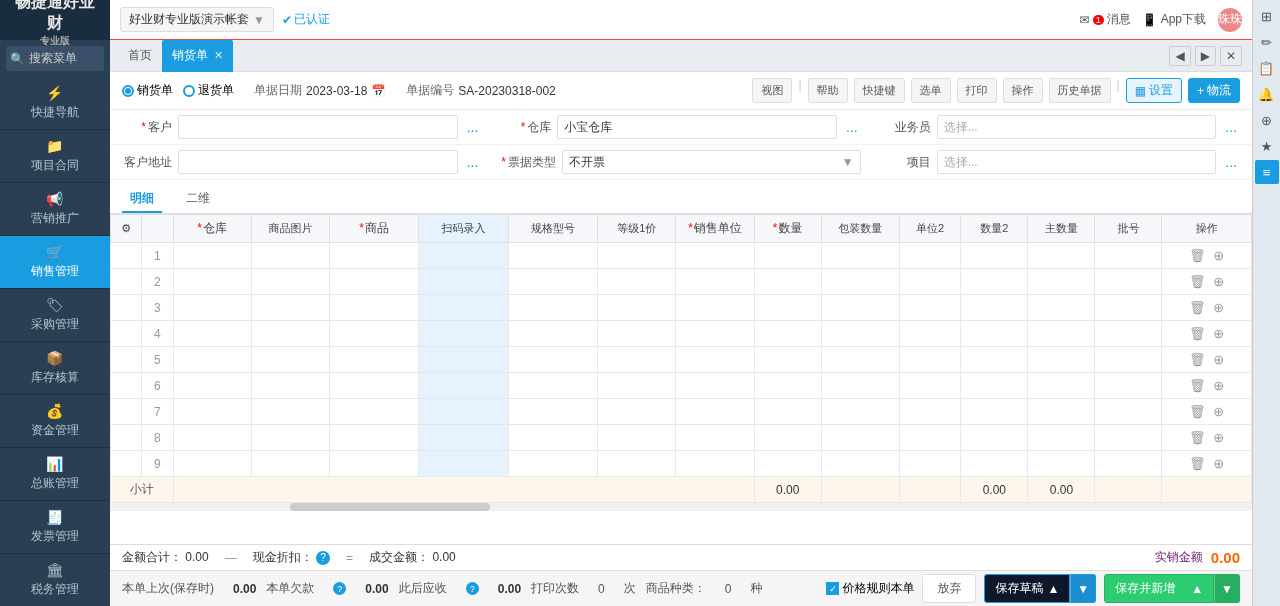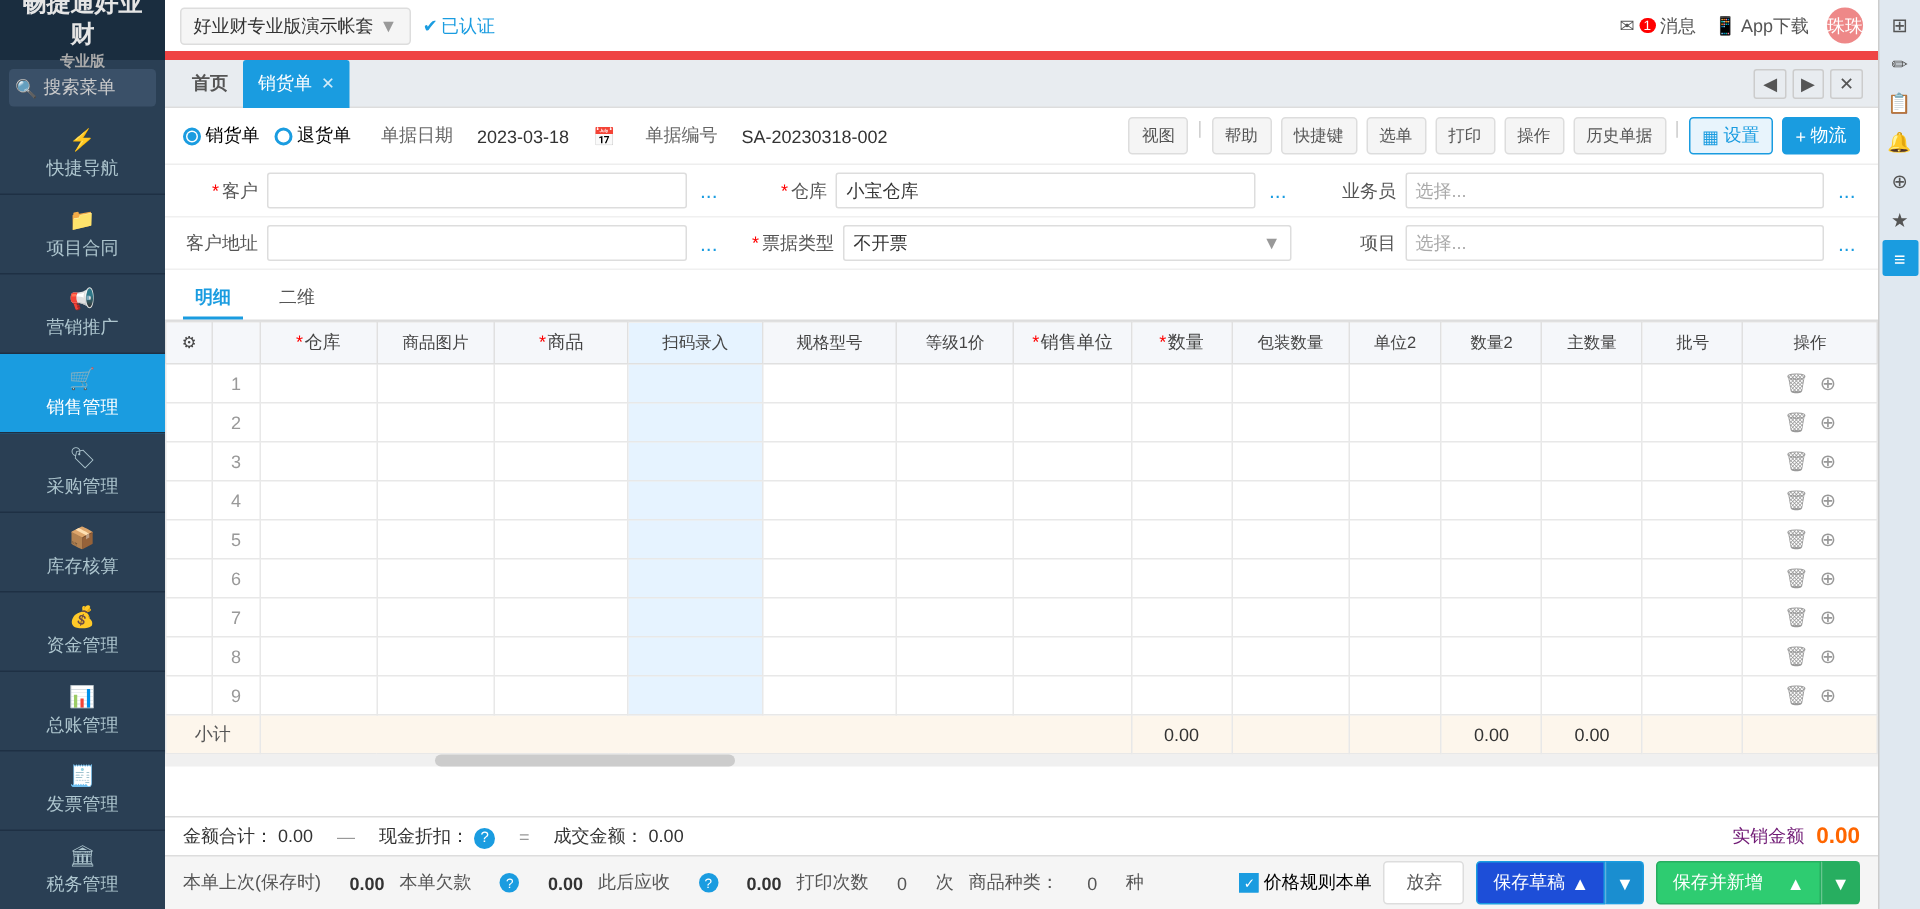--- a/index.html
+++ b/index.html
@@ -11,45 +11,45 @@
     .sidebar-search { padding: 6px; }
     .sidebar-search-btn { background: #3a5068; color: #ccc; border: none; width: 100%; padding: 4px; border-radius: 3px; cursor: pointer; display: flex; align-items: center; gap: 4px; font-size: 11px; }
     .sidebar-nav-item { display: flex; flex-direction: column; align-items: center; padding: 8px 4px; color: #aec6cf; cursor: pointer; border-bottom: 1px solid #1e3044; font-size: 11px; gap: 3px; }
     .sidebar-nav-item.active { background: #1a9ce0; color: #fff; }
     .sidebar-nav-icon { font-size: 14px; }
 
     
     .main { flex: 1; display: flex; flex-direction: column; height: 606px; overflow: hidden; }
 
     
-    .topbar { background: #fff; border-bottom: 6px solid #ef4444; padding: 0 10px; height: 40px; display: flex; align-items: center; justify-content: space-between; flex-shrink: 0; }
+    .topbar { background: #fff; border-bottom: 1px solid #ef4444; padding: 0 10px; height: 40px; display: flex; align-items: center; justify-content: space-between; flex-shrink: 0; }
     .topbar-left { display: flex; align-items: center; gap: 8px; }
     .topbar-company { background: #f5f5f5; border: 1px solid #ddd; border-radius: 3px; padding: 3px 8px; font-size: 12px; color: #333; display: flex; align-items: center; gap: 4px; }
     .topbar-certified { color: #1a9ce0; font-size: 11px; display: flex; align-items: center; gap: 2px; }
     .topbar-right { display: flex; align-items: center; gap: 12px; }
     .topbar-right-item { display: flex; align-items: center; gap: 3px; color: #555; cursor: pointer; font-size: 12px; }
     .badge { background: red; color: #fff; border-radius: 8px; font-size: 9px; padding: 0 3px; }
     .avatar { width: 24px; height: 24px; border-radius: 50%; background: #e88; display: flex; align-items: center; justify-content: center; color: #fff; font-size: 11px; }
 
     
     .tabbar { background: #e8ecf0; border-bottom: 1px solid #ddd; padding: 0 10px; height: 32px; display: flex; align-items: center; gap: 2px; flex-shrink: 0; }
-    .tabbar-home { color: #555; cursor: pointer; padding: 0 8px; height: 44px; display: flex; align-items: center; font-weight: bold; }
+    .tabbar-home { color: #555; cursor: pointer; padding: 0 8px; height: 44px; display: flex; align-items: center; }
     .tabbar-tab { background: #1a9ce0; color: #fff; padding: 0 10px; height: 32px; display: flex; align-items: center; gap: 6px; cursor: pointer; border-radius: 2px 2px 0 0; font-size: 12px; }
     .tabbar-tab .close { cursor: pointer; font-size: 11px; opacity: 0.8; }
     .tabbar-nav { margin-left: auto; display: flex; gap: 4px; }
     .tabbar-nav-btn { background: none; border: 1px solid #ccc; border-radius: 2px; padding: 2px 5px; cursor: pointer; color: #555; }
 
     
     .form-area { background: #fff; padding: 0; flex-shrink: 0; }
     .form-top { padding: 6px 12px; border-bottom: 1px solid #eee; display: flex; align-items: center; gap: 20px; }
     .radio-group { display: flex; gap: 10px; align-items: center; }
     .radio-item { display: flex; align-items: center; gap: 3px; cursor: pointer; }
     .radio-dot { width: 12px; height: 12px; border-radius: 50%; border: 2px solid #1a9ce0; display: flex; align-items: center; justify-content: center; }
     .radio-dot.checked::after { content: ''; width: 6px; height: 6px; border-radius: 50%; background: #1a9ce0; }
-    .form-info { display: flex; align-items: center; gap: 16px; color: #333; }
+    .form-info { display: flex; align-items: center; gap: 4px; color: #333; }
     .form-info-label { color: #666; }
     .form-info-value { color: #333; }
     .date-icon { color: #1a9ce0; cursor: pointer; }
     .form-actions-top { margin-left: auto; display: flex; gap: 6px; }
     .btn-sm { padding: 3px 8px; border: 1px solid #ddd; background: #f5f5f5; border-radius: 3px; cursor: pointer; font-size: 11px; color: #555; display: flex; align-items: center; gap: 3px; }
     .btn-sm.blue { background: #e8f4fc; border-color: #1a9ce0; color: #1a9ce0; }
     .btn-sm.green { background: #1a9ce0; border-color: #1a9ce0; color: #fff; }
 
     
     .field-row { display: flex; align-items: center; padding: 5px 12px; border-bottom: 1px solid #f0f0f0; gap: 20px; }
@@ -89,21 +89,21 @@
     .amount-value { color: #f60; font-size: 15px; font-weight: bold; }
 
     
     .footer-bar { background: #f5f5f5; border-top: 1px solid #ddd; padding: 5px 12px; display: flex; align-items: center; gap: 10px; flex-shrink: 0; height: 36px; }
     .footer-item { color: #555; white-space: nowrap; display: flex; align-items: center; gap: 19px; }
     .footer-val { color: #333; font-weight: bold; }
     .footer-right { margin-left: auto; display: flex; gap: 8px; align-items: center; }
     .checkbox-item { display: flex; align-items: center; gap: 3px; cursor: pointer; }
     .checkbox { width: 13px; height: 13px; border: 1px solid #1a9ce0; background: #1a9ce0; display: flex; align-items: center; justify-content: center; color: #fff; font-size: 9px; }
     .btn-abandon { padding: 5px 14px; border: 1px solid #ddd; background: #fff; border-radius: 3px; cursor: pointer; color: #555; }
-    .btn-save-draft { padding: 5px 10px; background: #1d4ed8; border: 1px solid #1a9ce0; color: #fff; border-radius: 3px 0 0 3px; cursor: pointer; display: flex; align-items: center; gap: 4px; }
+    .btn-save-draft { padding: 5px 10px; background: #0f172a; border: 1px solid #1a9ce0; color: #fff; border-radius: 3px 0 0 3px; cursor: pointer; display: flex; align-items: center; gap: 4px; }
     .btn-save-draft-arrow { padding: 5px 6px; background: #1a8ed0; border: 1px solid #1a9ce0; color: #fff; border-radius: 0 3px 3px 0; cursor: pointer; border-left: 1px solid rgba(255,255,255,0.3); }
     .btn-save-new { padding: 5px 10px; background: #2ecc71; border: 1px solid #27ae60; color: #fff; border-radius: 3px 0 0 3px; cursor: pointer; display: flex; align-items: center; gap: 16px; }
     .btn-save-new-arrow { padding: 5px 6px; background: #27ae60; border: 1px solid #27ae60; color: #fff; border-radius: 0 3px 3px 0; cursor: pointer; border-left: 1px solid rgba(255,255,255,0.3); }
 
     
     .right-panel { width: 28px; background: #e0e8f0; display: flex; flex-direction: column; align-items: center; padding: 4px 0; gap: 2px; border-left: 1px solid #ccc; }
     .right-panel-icon { width: 24px; height: 24px; display: flex; align-items: center; justify-content: center; cursor: pointer; color: #555; font-size: 13px; border-radius: 2px; }
     .right-panel-icon.active { background: #1a9ce0; color: #fff; }
 
     .scrollbar-container { height: 8px; background: #f0f0f0; position: relative; }

